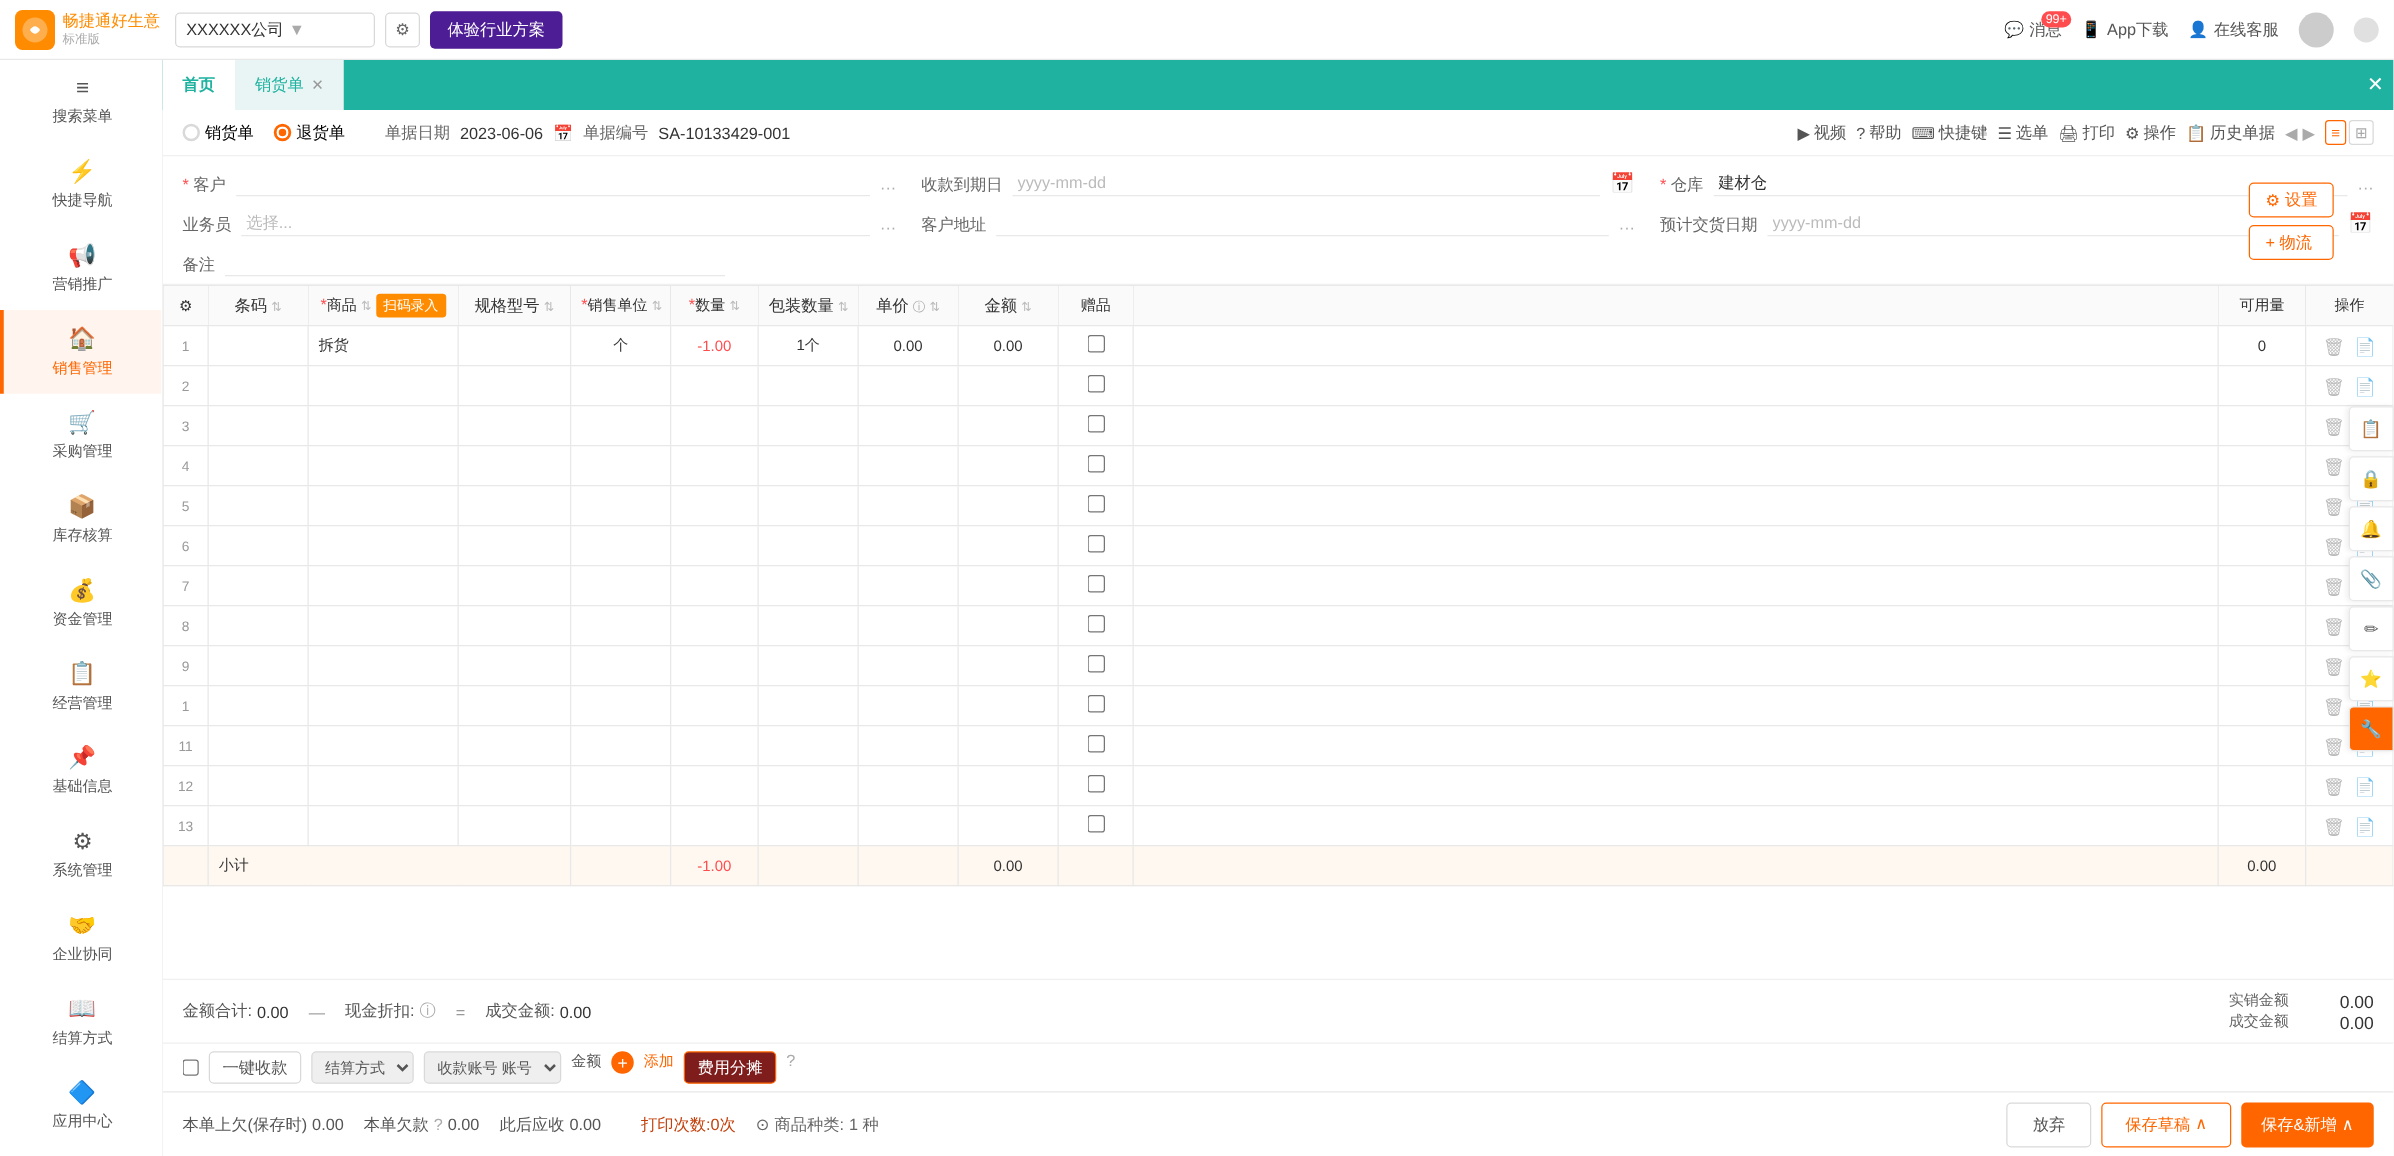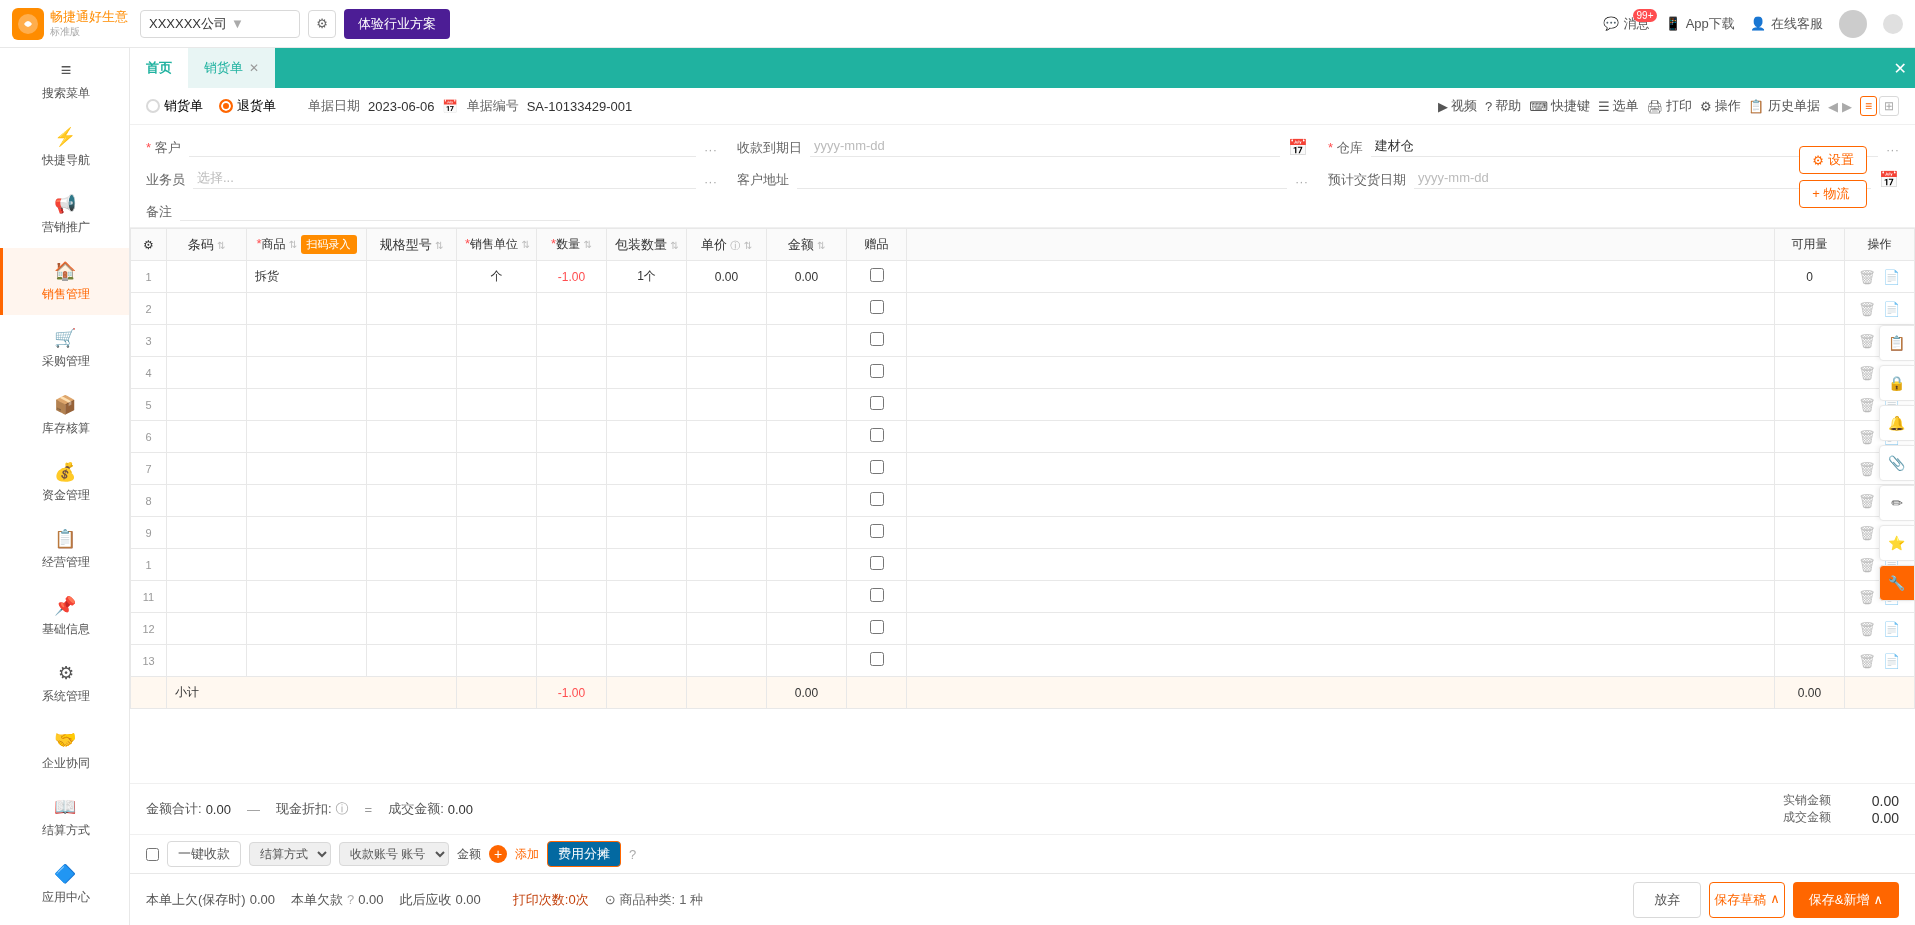--- a/index.html
+++ b/index.html
@@ -89,42 +89,42 @@
     .col-avail { width: 70px; }
     .col-op { width: 70px; }
 
     
     .footer-summary { padding: 8px 16px; border-top: 1px solid #f0f0f0; display: flex; align-items: center; gap: 16px; background: #fff; }
     .summary-item { display: flex; align-items: center; gap: 4px; color: #555; }
     .summary-dash { color: #999; }
     .summary-eq { color: #999; }
 
     
-    .payment-row { padding: 6px 16px; border-top: 1px solid #f0f0f0; display: flex; align-items: center; gap: 8px; background: #fff; }
+    .payment-row { padding: 6px 16px; border-top: 1px solid #f0f0f0; display: flex; gap: 8px; background: #fff; }
     .one-click-btn { border: 1px solid #d9d9d9; background: #fff; border-radius: 4px; padding: 3px 10px; cursor: pointer; font-size: 12px; color: #555; display: flex; align-items: center; gap: 4px; }
     .payment-select { border: 1px solid #d9d9d9; border-radius: 4px; padding: 3px 6px; font-size: 12px; color: #555; }
     .add-btn { background: #ff6600; color: #fff; border: none; border-radius: 50%; width: 18px; height: 18px; display: flex; align-items: center; justify-content: center; cursor: pointer; font-size: 14px; }
     .expense-btn { border: 1px solid #ff6600; color: #ff6600; background: #fff8f4; border-radius: 4px; padding: 3px 10px; cursor: pointer; font-size: 12px; }
-    .expense-btn.active { background: #0369a1; color: #fff; }
+    .expense-btn.active { background: #7f1d1d; color: #fff; }
     .help-icon { color: #aaa; cursor: pointer; }
     .right-totals { margin-left: auto; text-align: right; }
     .right-totals .t-row { display: flex; justify-content: flex-end; gap: 8px; align-items: center; }
     .right-totals .t-label { color: #666; font-size: 12px; }
     .right-totals .t-value { color: #333; font-size: 14px; font-weight: 500; min-width: 60px; text-align: right; }
 
     
     .bottom-bar { height: 52px; background: #fff; border-top: 1px solid #e8e8e8; display: flex; align-items: center; padding: 0 16px; gap: 16px; }
     .bottom-info { display: flex; align-items: center; gap: 16px; flex: 1; }
     .bottom-info-item { display: flex; align-items: center; gap: 4px; color: #555; font-size: 12px; }
     .bottom-info-item .q-icon { color: #aaa; cursor: pointer; }
     .print-info { margin-left: 16px; color: #c2410c; font-size: 12px; }
     .goods-type { display: flex; align-items: center; gap: 4px; color: #666; font-size: 12px; }
     .bottom-actions { display: flex; gap: 8px; }
     .discard-btn { border: 1px solid #d9d9d9; background: #fff; border-radius: 4px; padding: 8px 20px; cursor: pointer; color: #555; font-size: 13px; }
-    .save-draft-btn { border: 1px solid #ff6600; background: #fff; color: #ff6600; border-radius: 4px; padding: 8px 4px; cursor: pointer; font-size: 13px; display: flex; align-items: flex-start; gap: 4px; }
+    .save-draft-btn { border: 1px solid #ff6600; background: #fff; color: #ff6600; border-radius: 4px; padding: 8px 18px; cursor: pointer; font-size: 13px; display: flex; align-items: flex-start; gap: 4px; }
     .save-new-btn { background: #ff6600; color: #fff; border: none; border-radius: 4px; padding: 8px 16px; cursor: pointer; font-size: 13px; display: flex; align-items: center; gap: 4px; }
 
     
     .right-float { position: fixed; right: 0; top: 50%; transform: translateY(-50%); display: flex; flex-direction: column; gap: 4px; background: transparent; z-index: 10; }
     .right-float-btn { width: 36px; height: 36px; background: #fff; border: 1px solid #e8e8e8; border-radius: 4px 0 0 4px; display: flex; align-items: center; justify-content: center; cursor: pointer; color: #666; font-size: 14px; box-shadow: -2px 0 4px rgba(0,0,0,0.06); }
     .right-float-btn.orange { background: #ff6600; color: #fff; }
 
     
     ::-webkit-scrollbar { width: 6px; height: 6px; }
     ::-webkit-scrollbar-thumb { background: #d9d9d9; border-radius: 3px; }

